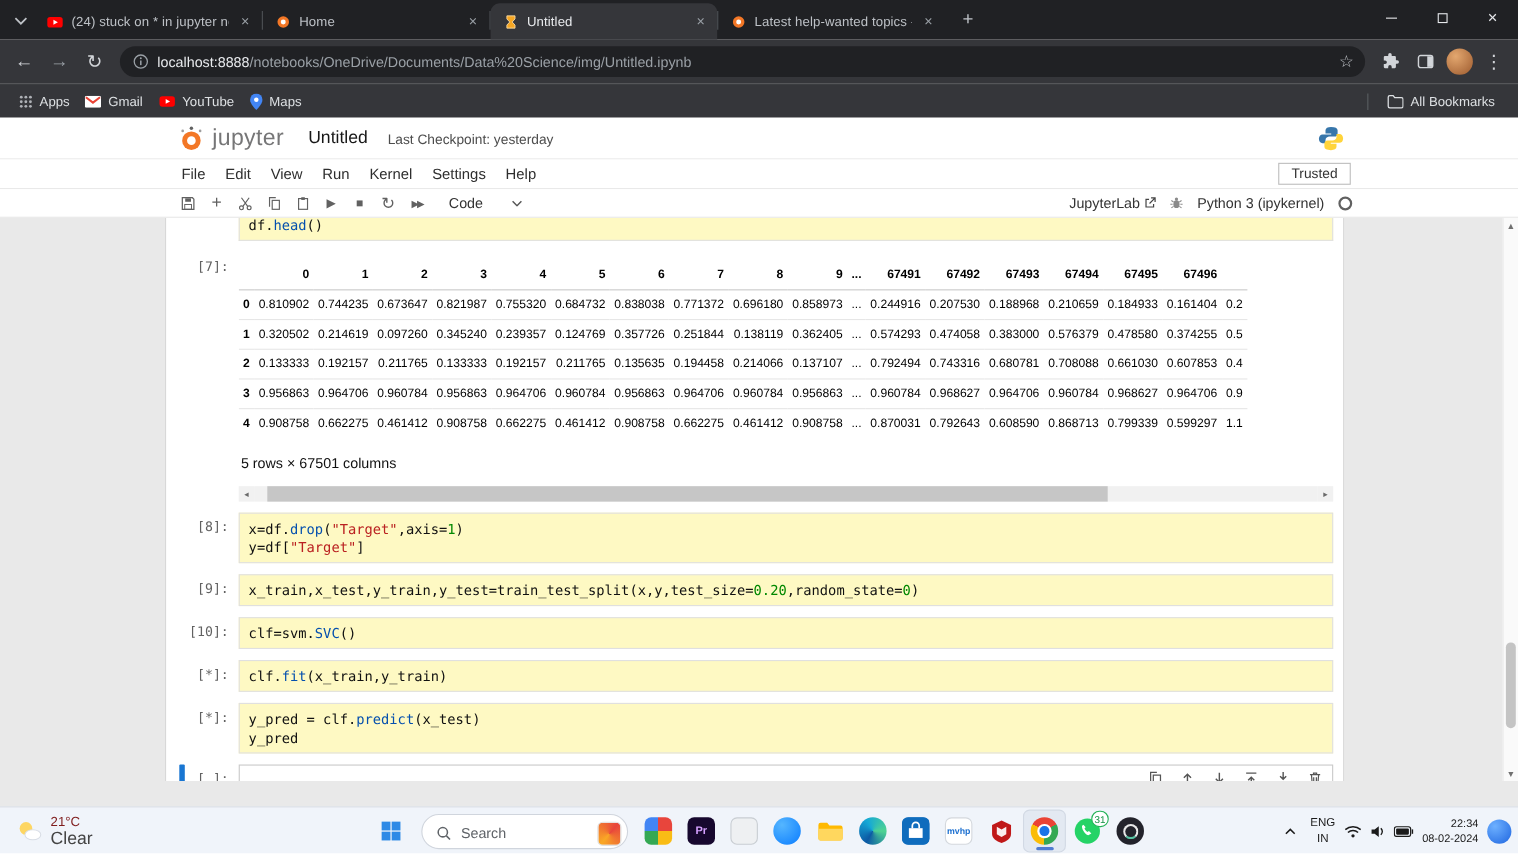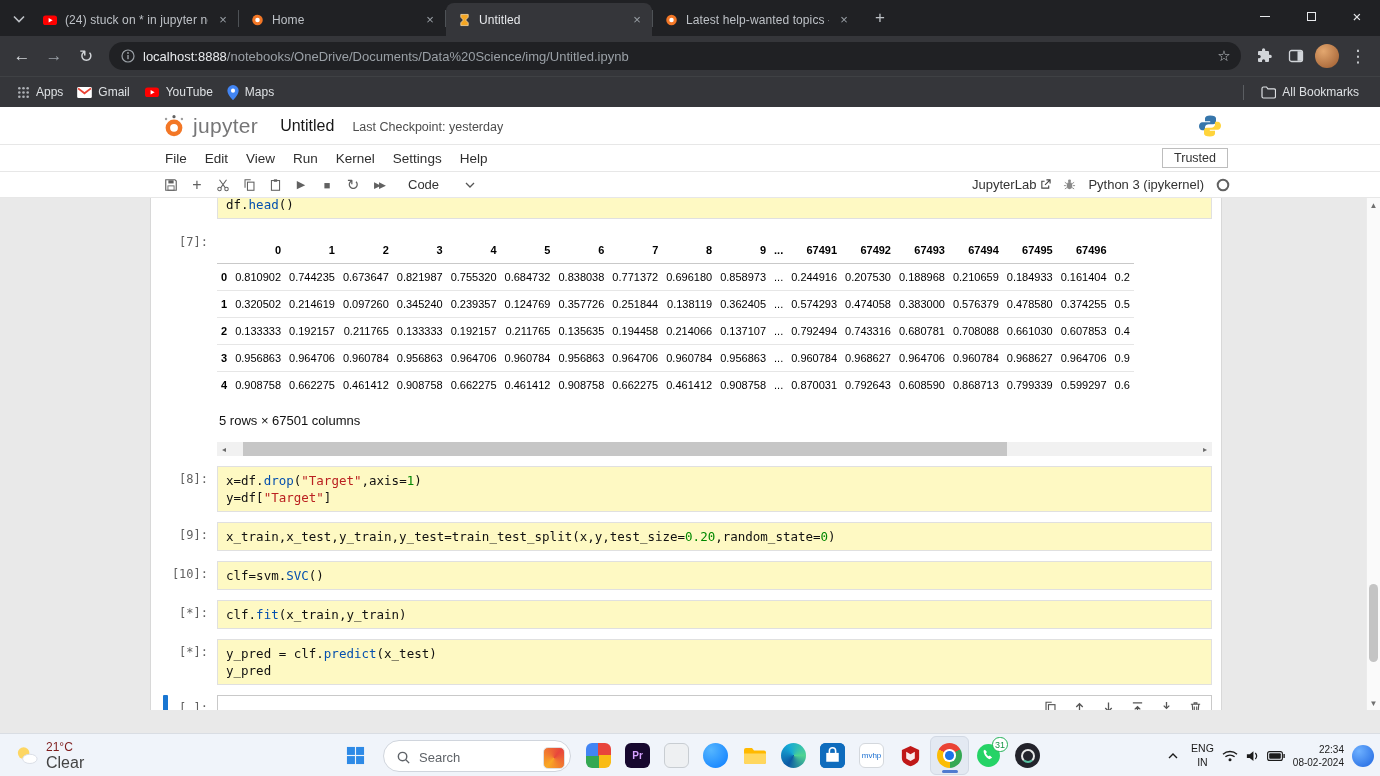--- a/index.html
+++ b/index.html
@@ -105,21 +105,21 @@
   .searchbox{width:188px;height:32px;border-radius:16px;background:#fff;border:1px solid #d0d5dd;display:flex;align-items:center;gap:8px;padding:4px 5px 0 12px;margin:0 8px;color:#5f6368;font-size:13px}
   .searchbox .grow{flex:1}
   .shl{width:22px;height:22px;border-radius:5px;background:conic-gradient(from 40deg,#e8453c,#f9a825,#e8453c);border:1px solid #e0e0e0}
   .apps{display:flex;align-items:center}
   .app-photos{border-radius:6px;background:conic-gradient(#e8453c 0 90deg,#f9bc15 90deg 180deg,#34a853 180deg 270deg,#4285f4 270deg 360deg)}
   .app-premiere{border-radius:6px;background:#17082e;color:#d6a1ff;font-size:10px}
   .app-snip{border-radius:6px;background:#eef0f2;border:1px solid #c8cdd2}
   .app-messenger{border-radius:50%;background:radial-gradient(circle at 32% 28%,#55b6ff,#0a7cff)}
   .app-edge{border-radius:50%;background:conic-gradient(from 210deg,#0c59a4,#15a8d6,#4fd392,#0c59a4)}
   .app-store{border-radius:6px;background:#0f6cbd}
-  .app-mvp{border-radius:6px;background:#fff;border:1px solid #d4d8dd;color:#1b6fd0;font-size:8px;font-weight:normal}
+  .app-mvp{border-radius:6px;background:#fff;border:1px solid #d4d8dd;color:#1b6fd0;font-size:8px;font-weight:bold}
   .app-chrome{border-radius:50%;background:conic-gradient(from -60deg,#ea4335 0 120deg,#34a853 120deg 240deg,#fbbc05 240deg 360deg);position:relative}
   .app-chrome::before{content:"";position:absolute;inset:25%;background:#fff;border-radius:50%}
   .app-chrome::after{content:"";position:absolute;inset:33%;background:#1a73e8;border-radius:50%}
   .app-obs{border-radius:50%;background:#23232b;position:relative}
   .app-obs::before{content:"";position:absolute;inset:22%;border:2.5px solid #e8e8e8;border-radius:50%;border-bottom-color:#57c2a1}
   .tray{position:absolute;right:6px;top:0;height:43px;display:flex;align-items:center;gap:8px}
   .lang{font-size:10.5px;color:#1b1b1b;text-align:center;line-height:1.25}
   .trayicons{display:flex;align-items:center;gap:7px}
   .clock{font-size:10px;color:#1b1b1b;text-align:right;line-height:1.3}
   .bluebadge{width:22px;height:22px;border-radius:50%;background:radial-gradient(circle at 32% 28%,#6db0ff,#1f66e0)}
@@ -510,21 +510,21 @@
                     <td>0.662275</td>
                     <td>0.461412</td>
                     <td>0.908758</td>
                     <td>...</td>
                     <td>0.870031</td>
                     <td>0.792643</td>
                     <td>0.608590</td>
                     <td>0.868713</td>
                     <td>0.799339</td>
                     <td>0.599297</td>
-                    <td>0.6</td>
+                    <td>1.1</td>
                   </tr>
                 </tbody>
               </table>
             </div>
             <div class="dfsummary">5 rows × 67501 columns</div>
             <div class="hscroll">
               <span class="harrow">◂</span>
               <div class="htrack">
                 <div class="hthumb"></div>
               </div>

